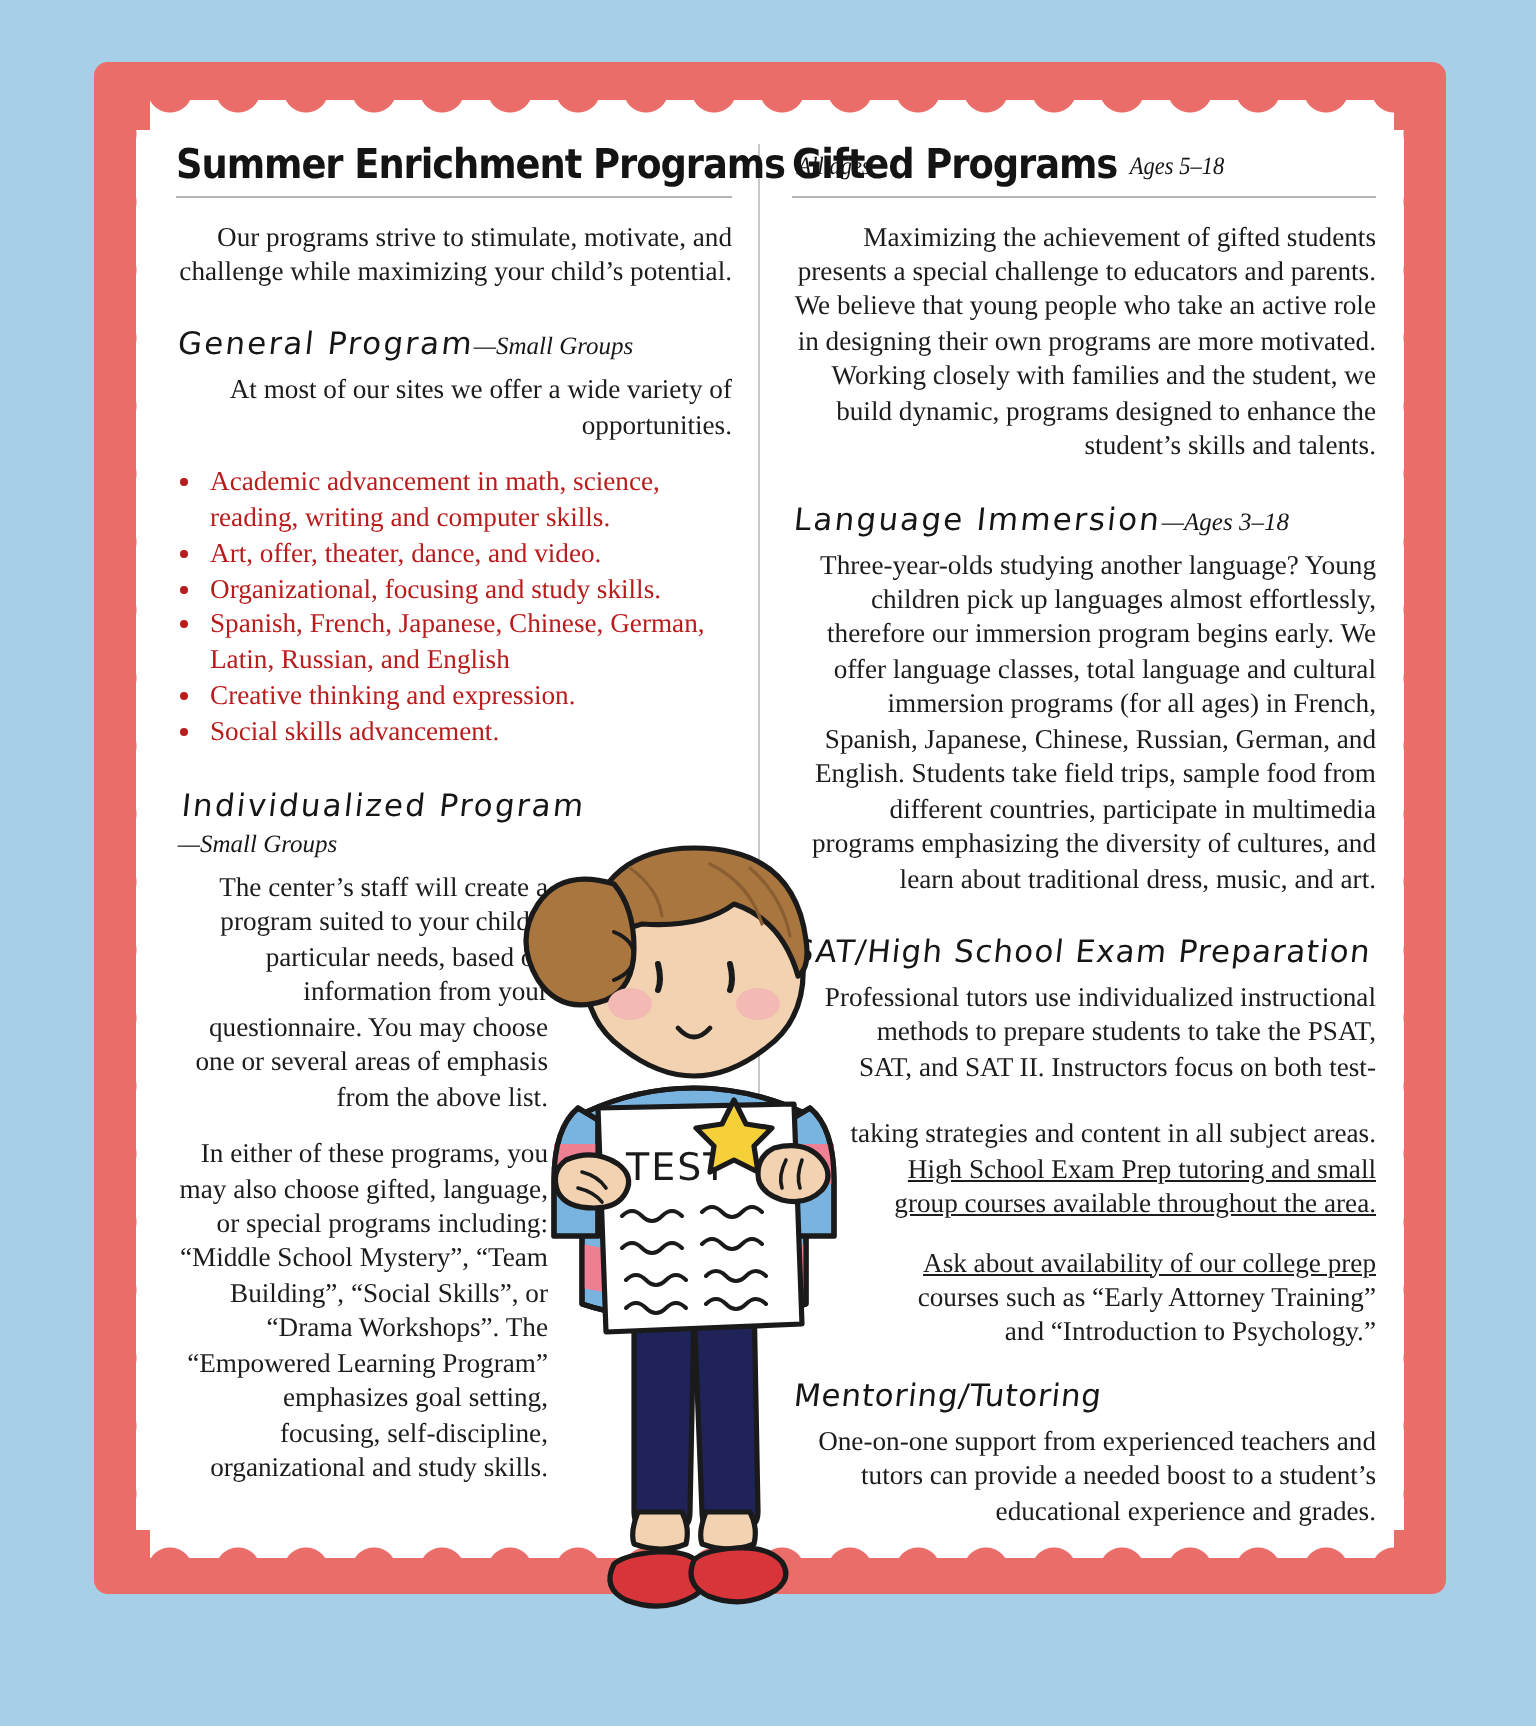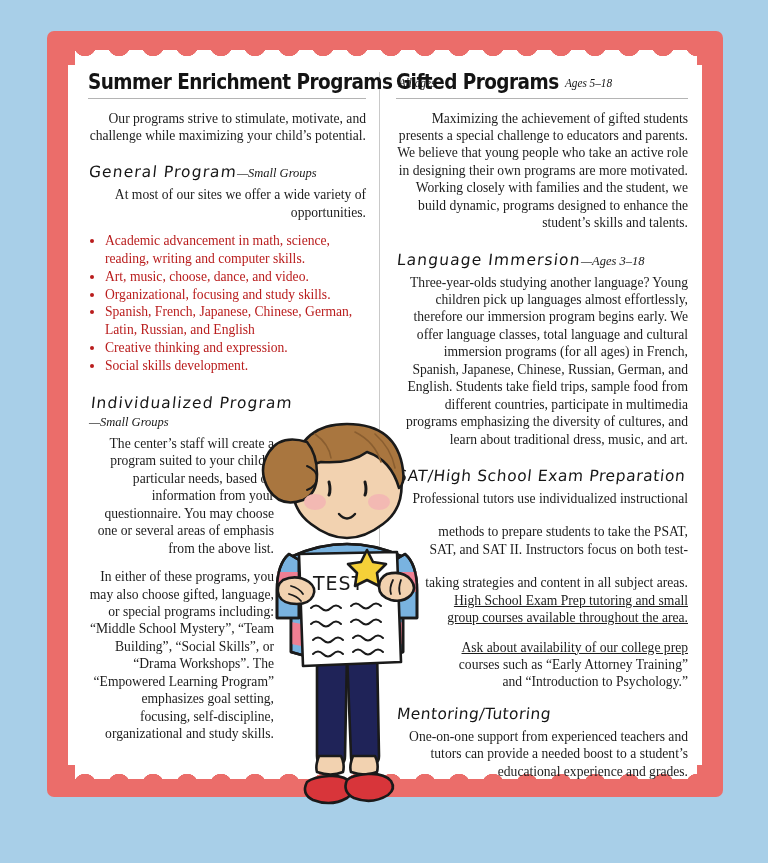--- a/index.html
+++ b/index.html
@@ -191,25 +191,25 @@
 
   <div class="gap-s"></div>
 
   <h2 class="sub-head">
     <span>General Program</span><span class="qual">—Small Groups</span>
   </h2>
   <p class="body">At most of our sites we offer a wide variety of opportunities.</p>
 
   <ul class="body-list">
     <li>Academic advancement in math, science, reading, writing and computer skills.</li>
-    <li>Art, music, choose, dance, and video.</li>
+    <li>Art, offer, theater, dance, and video.</li>
     <li>Organizational, focusing and study skills.</li>
     <li>Spanish, French, Japanese, Chinese, German, Latin, Russian, and English</li>
     <li>Creative thinking and expression.</li>
-    <li>Social skills development.</li>
+    <li>Social skills advancement.</li>
   </ul>
 
   <div class="gap-s"></div>
 
   <h2 class="sub-head">
     <span>Individualized Program</span><span class="qual">—Small Groups</span>
   </h2>
 
   <p class="body wrap-narrow">The center’s staff will create a program suited to your child’s particular needs, based on information from your questionnaire. You may choose one or several areas of emphasis from the above list.</p>
   <p class="body wrap-narrow">In either of these programs, you may also choose gifted, language, or special programs including: “Middle School Mystery”, “Team Building”, “Social Skills”, or “Drama Workshops”. The “Empowered Learning Program” emphasizes goal setting, focusing, self-discipline, organizational and study skills.</p>
@@ -230,21 +230,21 @@
     <span>Language Immersion</span><span class="qual">—Ages 3–18</span>
   </h2>
   <p class="body">Three-year-olds studying another language? Young children pick up languages almost effortlessly, therefore our immersion program begins early. We offer language classes, total language and cultural immersion programs (for all ages) in French, Spanish, Japanese, Chinese, Russian, German, and English. Students take field trips, sample food from different countries, participate in multimedia programs emphasizing the diversity of cultures, and learn about traditional dress, music, and art.</p>
 
   <div class="gap-s"></div>
 
   <h2 class="sub-head" style="letter-spacing:0.6px;">
     <span>SAT/High School Exam Preparation</span>
   </h2>
 
-  <p class="body indent-1" style="margin-bottom:16px">Professional tutors use individualized instructional</p>
+  <p class="body indent-1" style="margin-bottom:0">Professional tutors use individualized instructional</p>
   <p class="body indent-1" style="margin-bottom:0">methods to prepare students to take the PSAT,</p>
   <p class="body" style="margin-bottom:16px">SAT, and SAT II. Instructors focus on both test-</p>
   <p class="body indent-2" style="margin-bottom:0">taking strategies and content in all subject areas.</p>
   <p class="body indent-3" style="margin-bottom:0">High School Exam Prep tutoring and small</p>
   <p class="body indent-3" style="margin-bottom:12px">group courses available throughout the area.</p>
 
   <p class="body indent-3" style="margin-bottom:0">Ask about availability of our college prep</p>
   <p class="body indent-2" style="margin-bottom:0">courses such as “Early Attorney Training”</p>
   <p class="body" style="margin-bottom:0">and “Introduction to Psychology.”</p>
 

